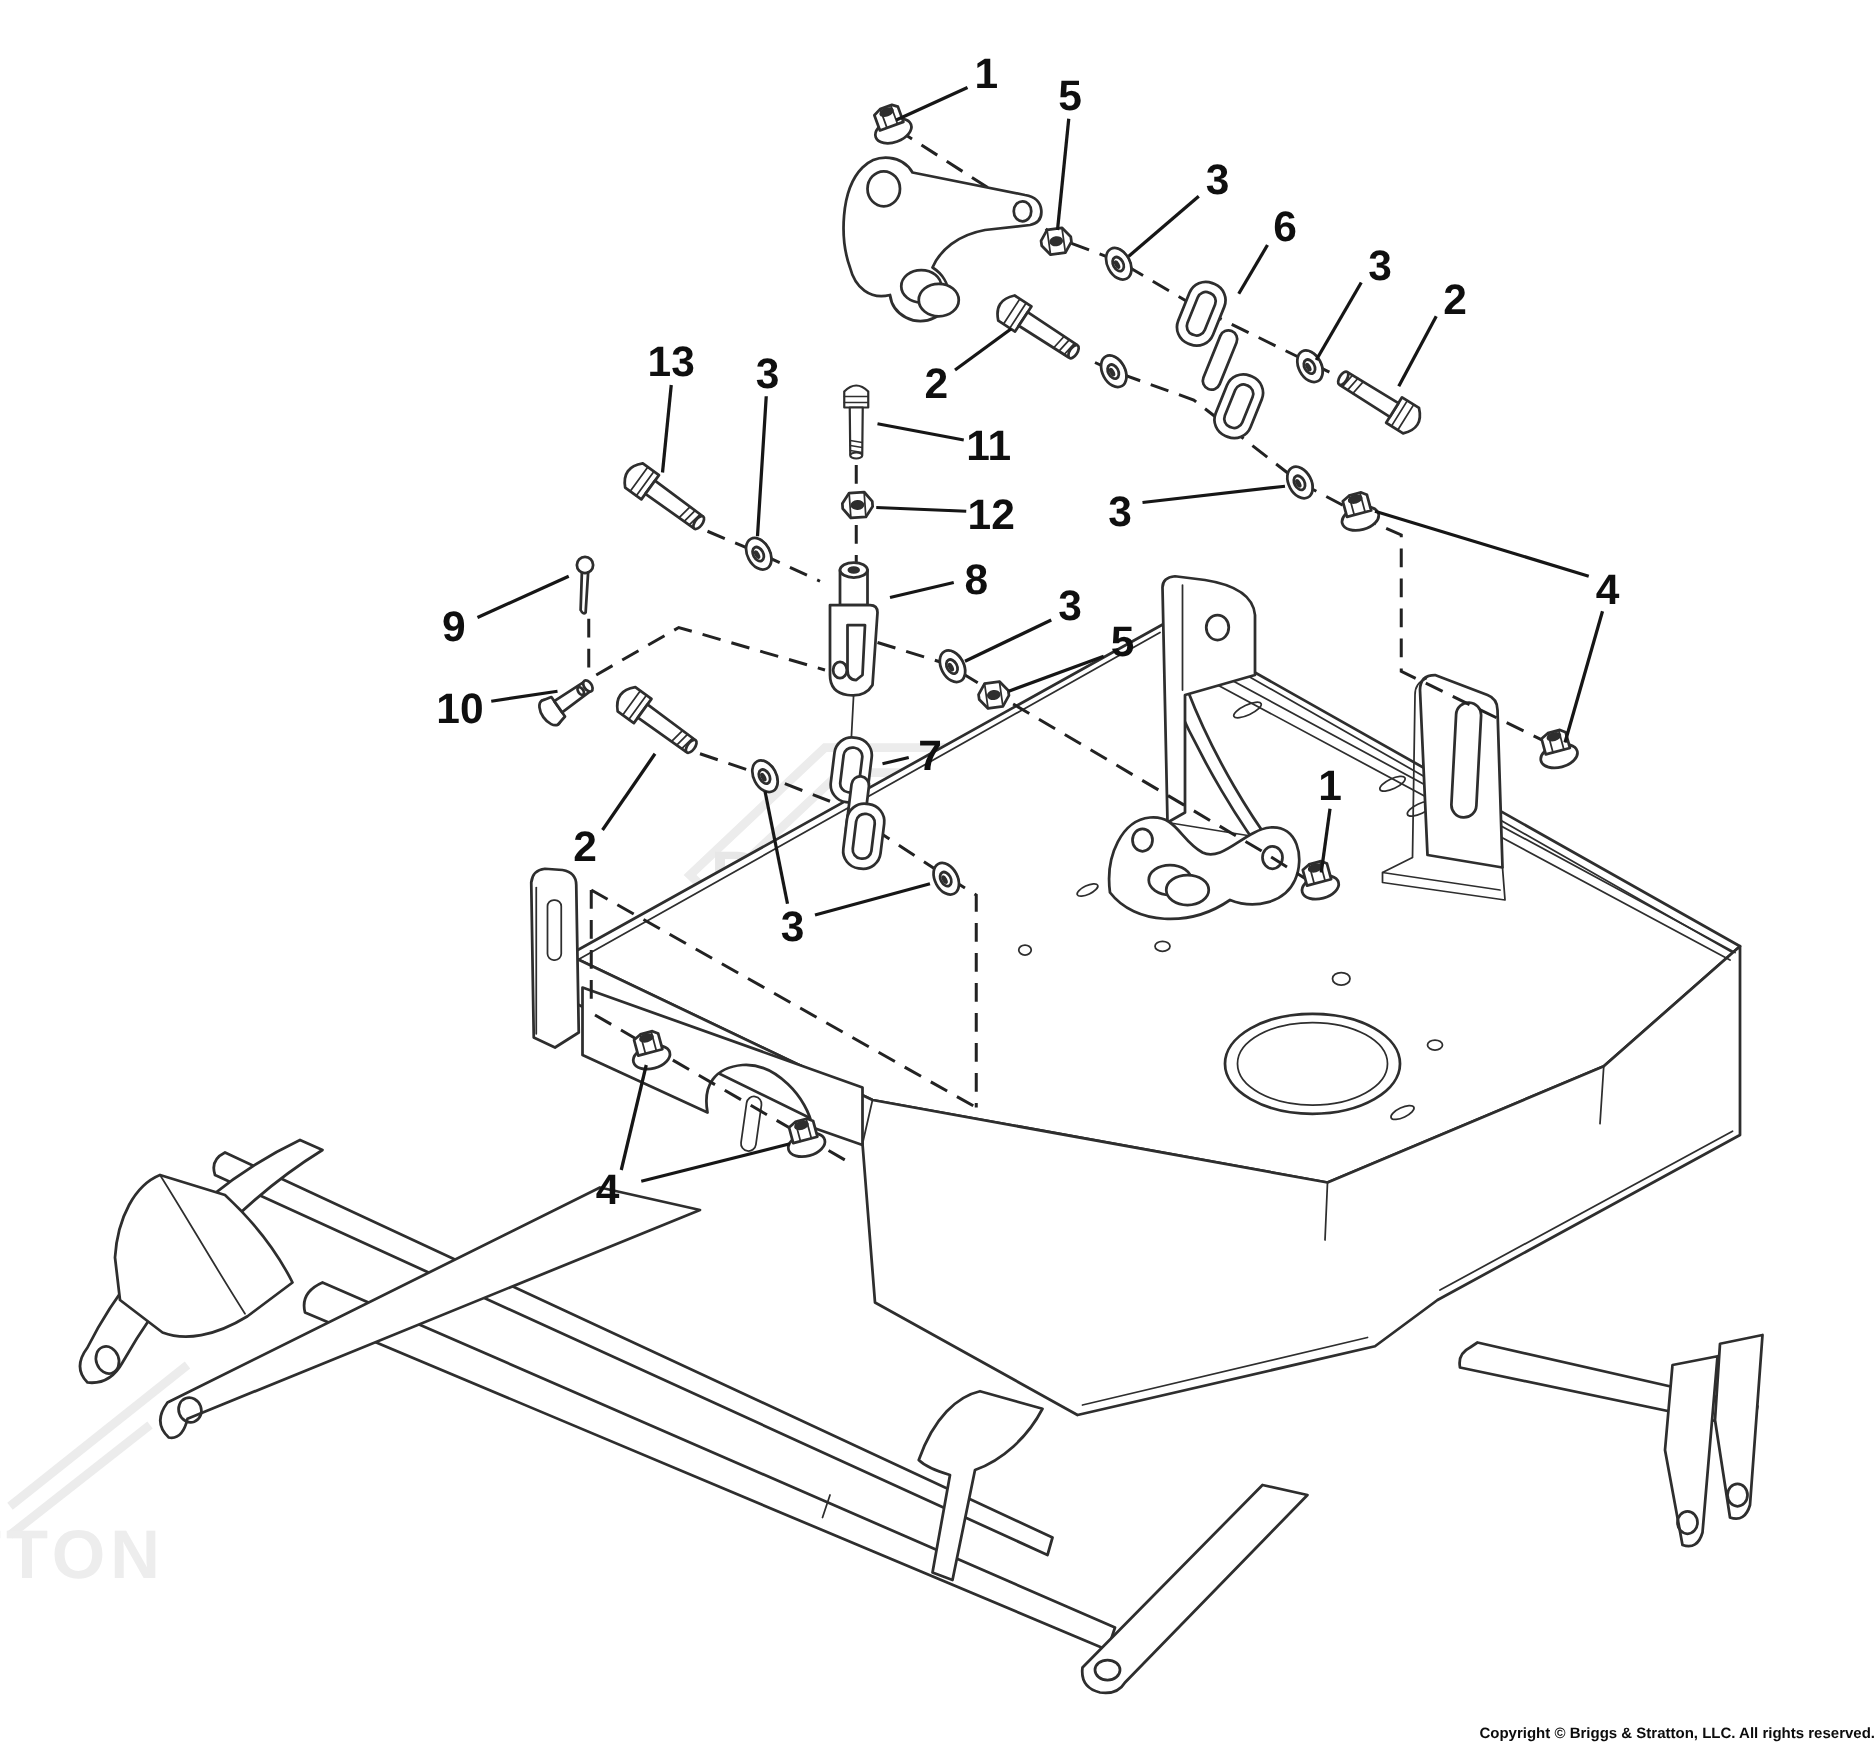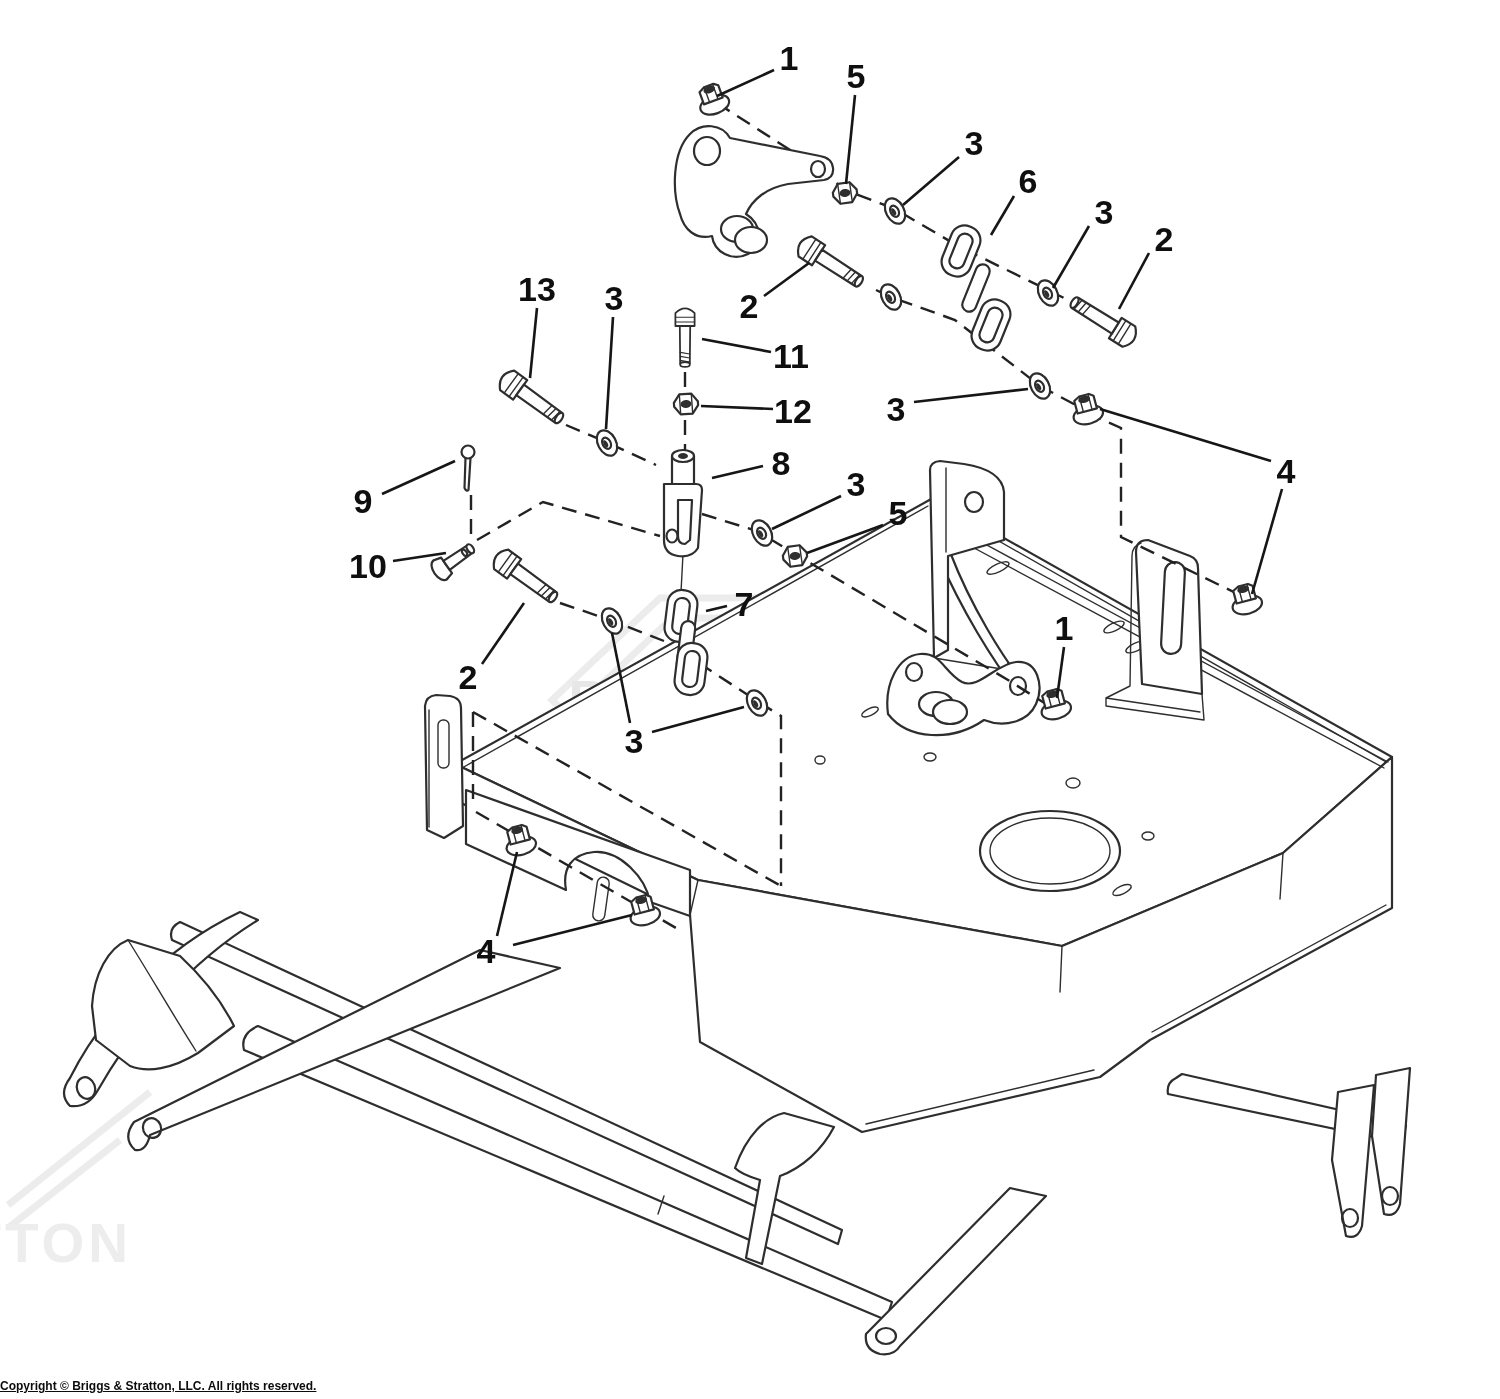--- a/index.html
+++ b/index.html
@@ -9,22 +9,22 @@
   .ln{fill:none;stroke:#2e2e2e;stroke-width:2.2;stroke-linecap:round;stroke-linejoin:round;}
   .thin{stroke-width:1.4;}
   .fw{fill:#ffffff;stroke:#2e2e2e;stroke-width:2.2;stroke-linejoin:round;stroke-linecap:round;}
   .dk{fill:#2e2e2e;stroke:none;}
   .dsh{fill:none;stroke:#222222;stroke-width:2.4;stroke-dasharray:15 9;stroke-linecap:butt;}
   .leader{stroke:#161616;stroke-width:2.6;}
   text.callout{font:700 34px "Liberation Sans",sans-serif;fill:#0f0f0f;}
   .wm{stroke:#ececec;stroke-width:7;fill:none;}
   text.wmtext{font:700 55px "Liberation Sans",sans-serif;letter-spacing:4px;}
   text.wmreg{font:700 20px "Liberation Sans",sans-serif;}
-  #copyright{position:absolute;left:0;right:0;bottom:6px;text-align:left;
-             font:700 12px "Liberation Sans",sans-serif;color:#0c0c0c;text-decoration:underline;}
+  #copyright{position:absolute;left:0;right:0;bottom:6px;text-align:right;
+             font:700 12px "Liberation Sans",sans-serif;color:#0c0c0c;}
 </style>
 </head>
 <body>
 
 <div id="stage">
 <svg width="1500" height="1399" viewBox="0 0 1500 1399">
 
   <defs>
     <g id="fnut">
       <ellipse cx="0" cy="5" rx="15" ry="9" class="fw"></ellipse>

